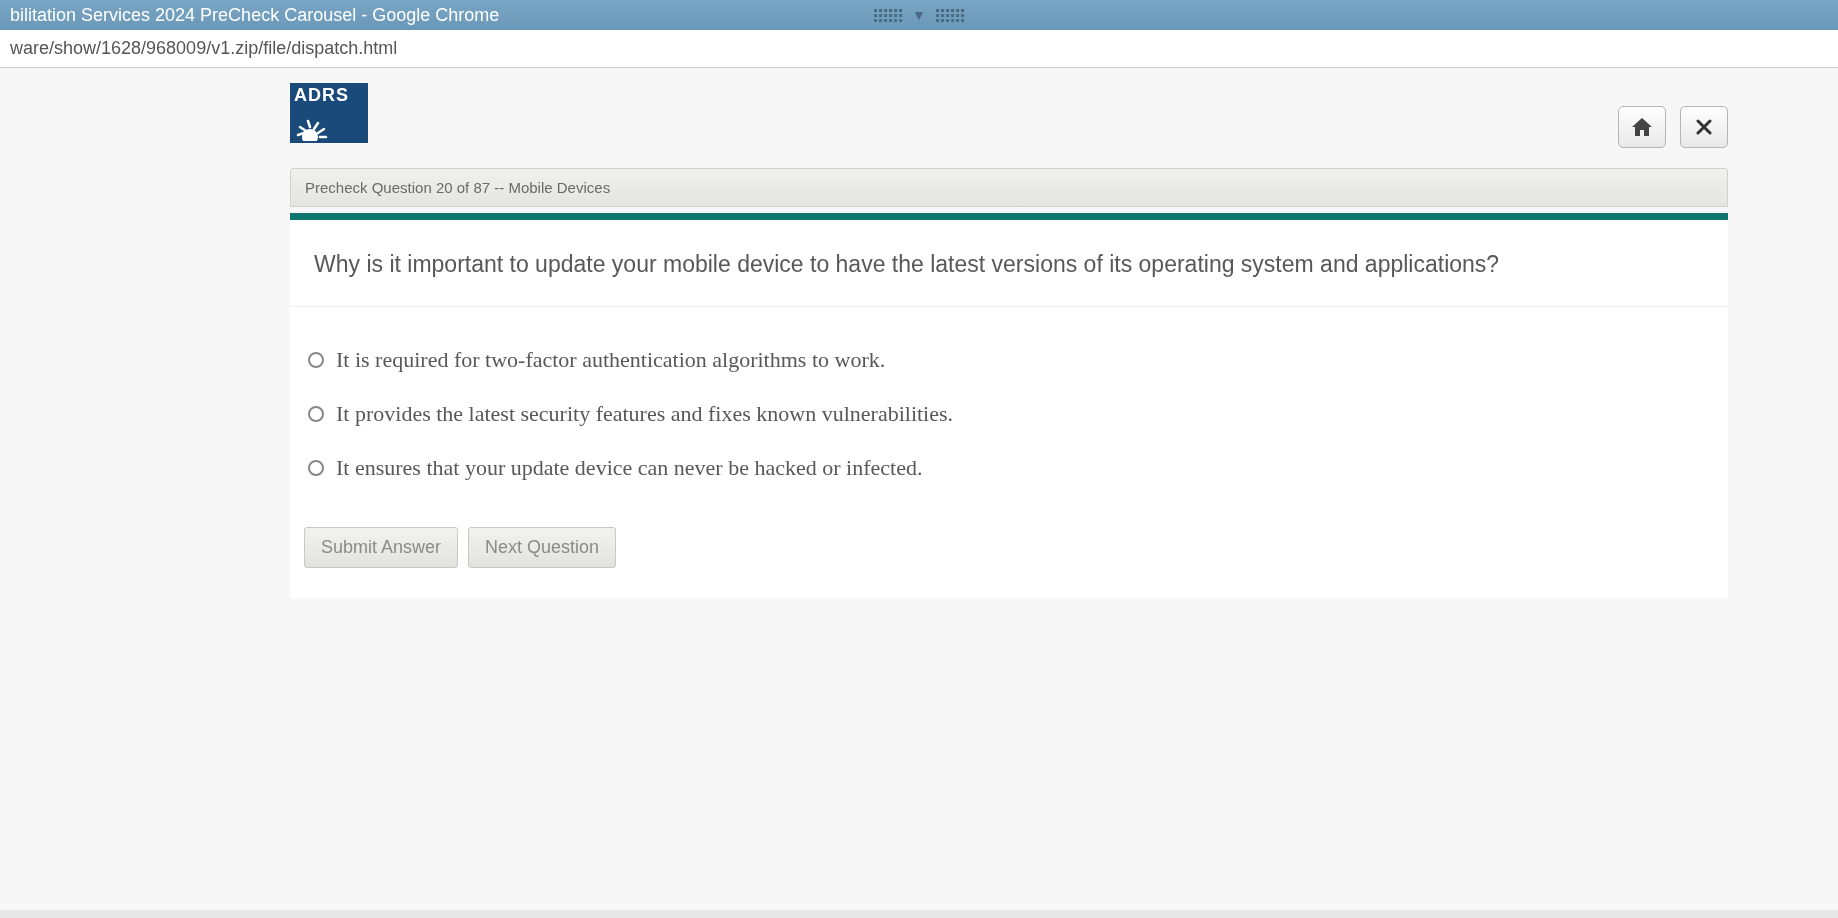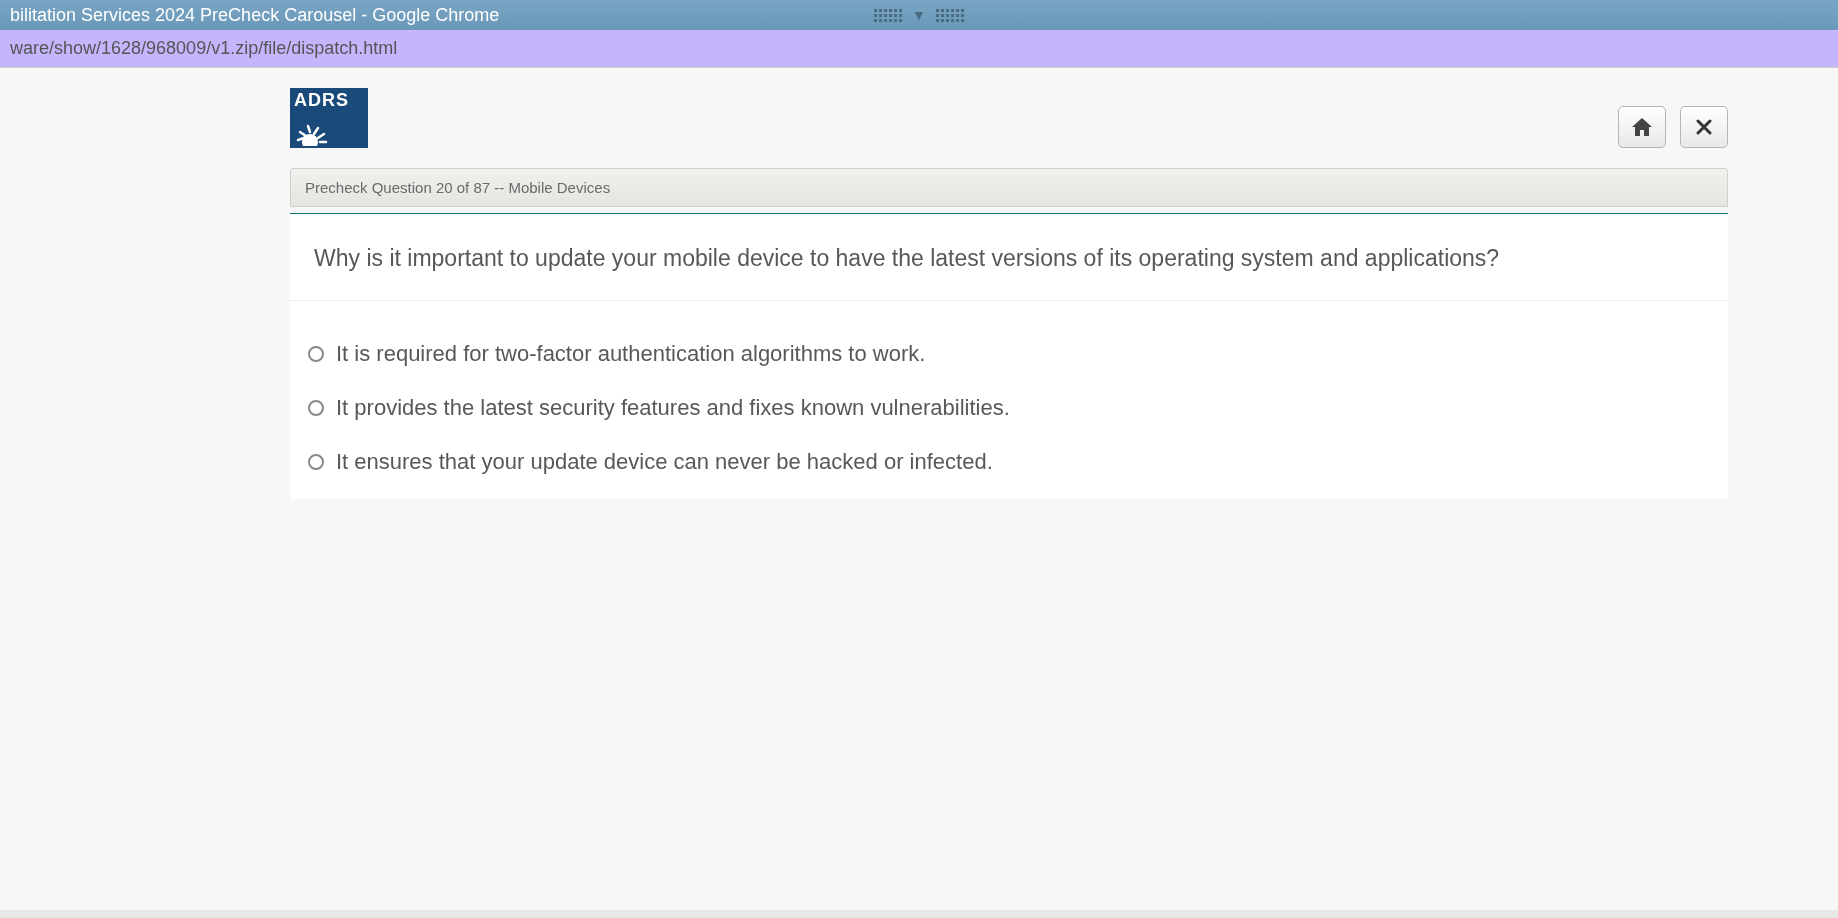--- a/index.html
+++ b/index.html
@@ -43,21 +43,21 @@
       height: 3px;
       background: #4a6a80;
       border-radius: 0.5px;
     }
     .down-arrow {
       color: #4a6a80;
       font-size: 14px;
       padding: 0 4px;
     }
     .addressbar {
-      background: #c4b5fd;
+      background: #ffffff;
       color: #555;
       padding: 8px 10px;
       font-size: 18px;
       height: 38px;
       display: flex;
       align-items: center;
       border-bottom: 1px solid #ccc;
     }
     .content-area {
       background: #f7f7f7;
@@ -65,21 +65,21 @@
       padding: 0;
       position: relative;
     }
     .page-container {
       margin-left: 290px;
       margin-right: 110px;
       padding-top: 10px;
     }
     .header-row {
       display: flex;
-      align-items: flex-end;
+      align-items: center;
       justify-content: space-between;
       margin-bottom: 20px;
       gap: 24px;
     }
     .logo {
       width: 78px;
       height: 60px;
       background: #1a4a7a;
       display: flex;
       flex-direction: column;
@@ -126,41 +126,42 @@
       background: linear-gradient(to bottom, #f0f0ee, #e4e4e0);
       border: 1px solid #d0d0cc;
       border-radius: 3px 3px 0 0;
       padding: 10px 14px;
       color: #6a6a6a;
       font-size: 15px;
       margin-bottom: 6px;
     }
     .question-body {
       background: #ffffff;
-      border-top: 1px solid #0f766e;
+      border-top: 7px solid #0f766e;
       padding: 0;
     }
     .question-text {
       padding: 28px 24px 26px 24px;
       color: #585858;
       font-size: 23px;
       line-height: 1.4;
       border-bottom: 1px solid #eee;
     }
     .options {
       padding: 26px 14px 10px 14px;
     }
     .option-row {
       display: flex;
       align-items: center;
       padding: 14px 4px;
       color: #585858;
       font-size: 22px;
       gap: 12px;
       cursor: pointer;
+      font-family: Liberation Serif, serif;
     }
     .radio-circle {
       width: 16px;
       height: 16px;
       border: 2px solid #888;
       border-radius: 50%;
       flex-shrink: 0;
       background: #fff;
     }
     .button-row {
@@ -272,16 +273,20 @@
         <label class="option-row">
           <span class="radio-circle"></span>
           <span>It provides the latest security features and fixes known vulnerabilities.</span>
         </label>
         <label class="option-row">
           <span class="radio-circle"></span>
           <span>It ensures that your update device can never be hacked or infected.</span>
         </label>
       </div>
 
+      <div class="button-row">
+        <button class="action-btn">Submit Answer</button>
+        <button class="action-btn">Next Question</button>
+      </div>
     </div>
 
   </div>
 </div>
 
 </body></html>

